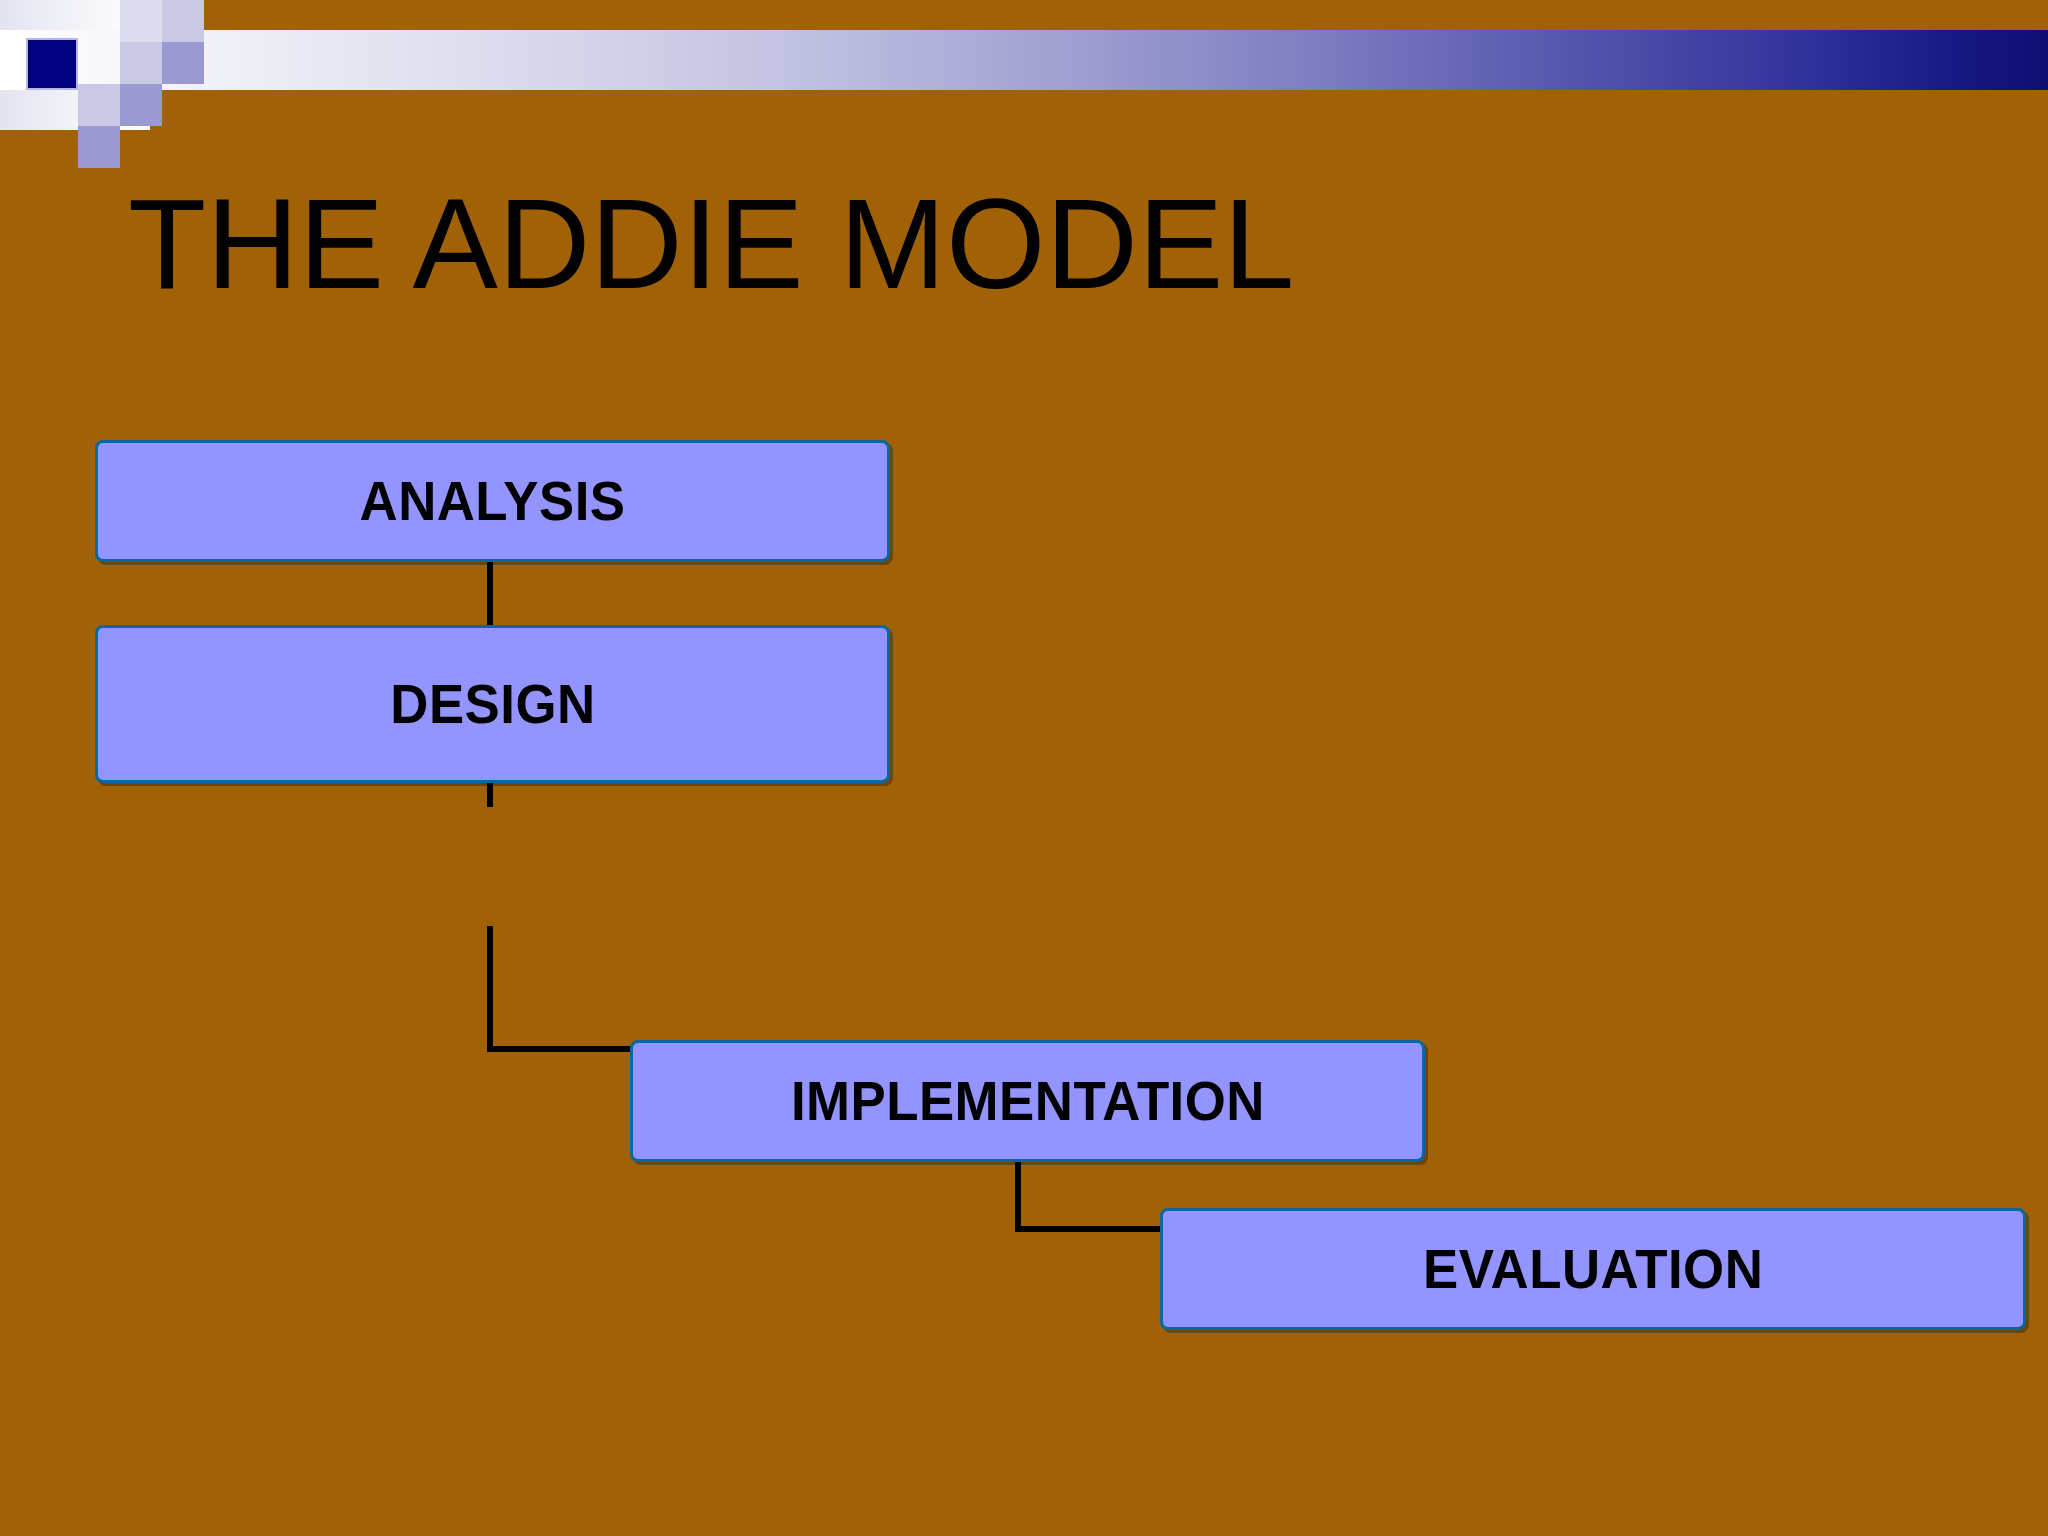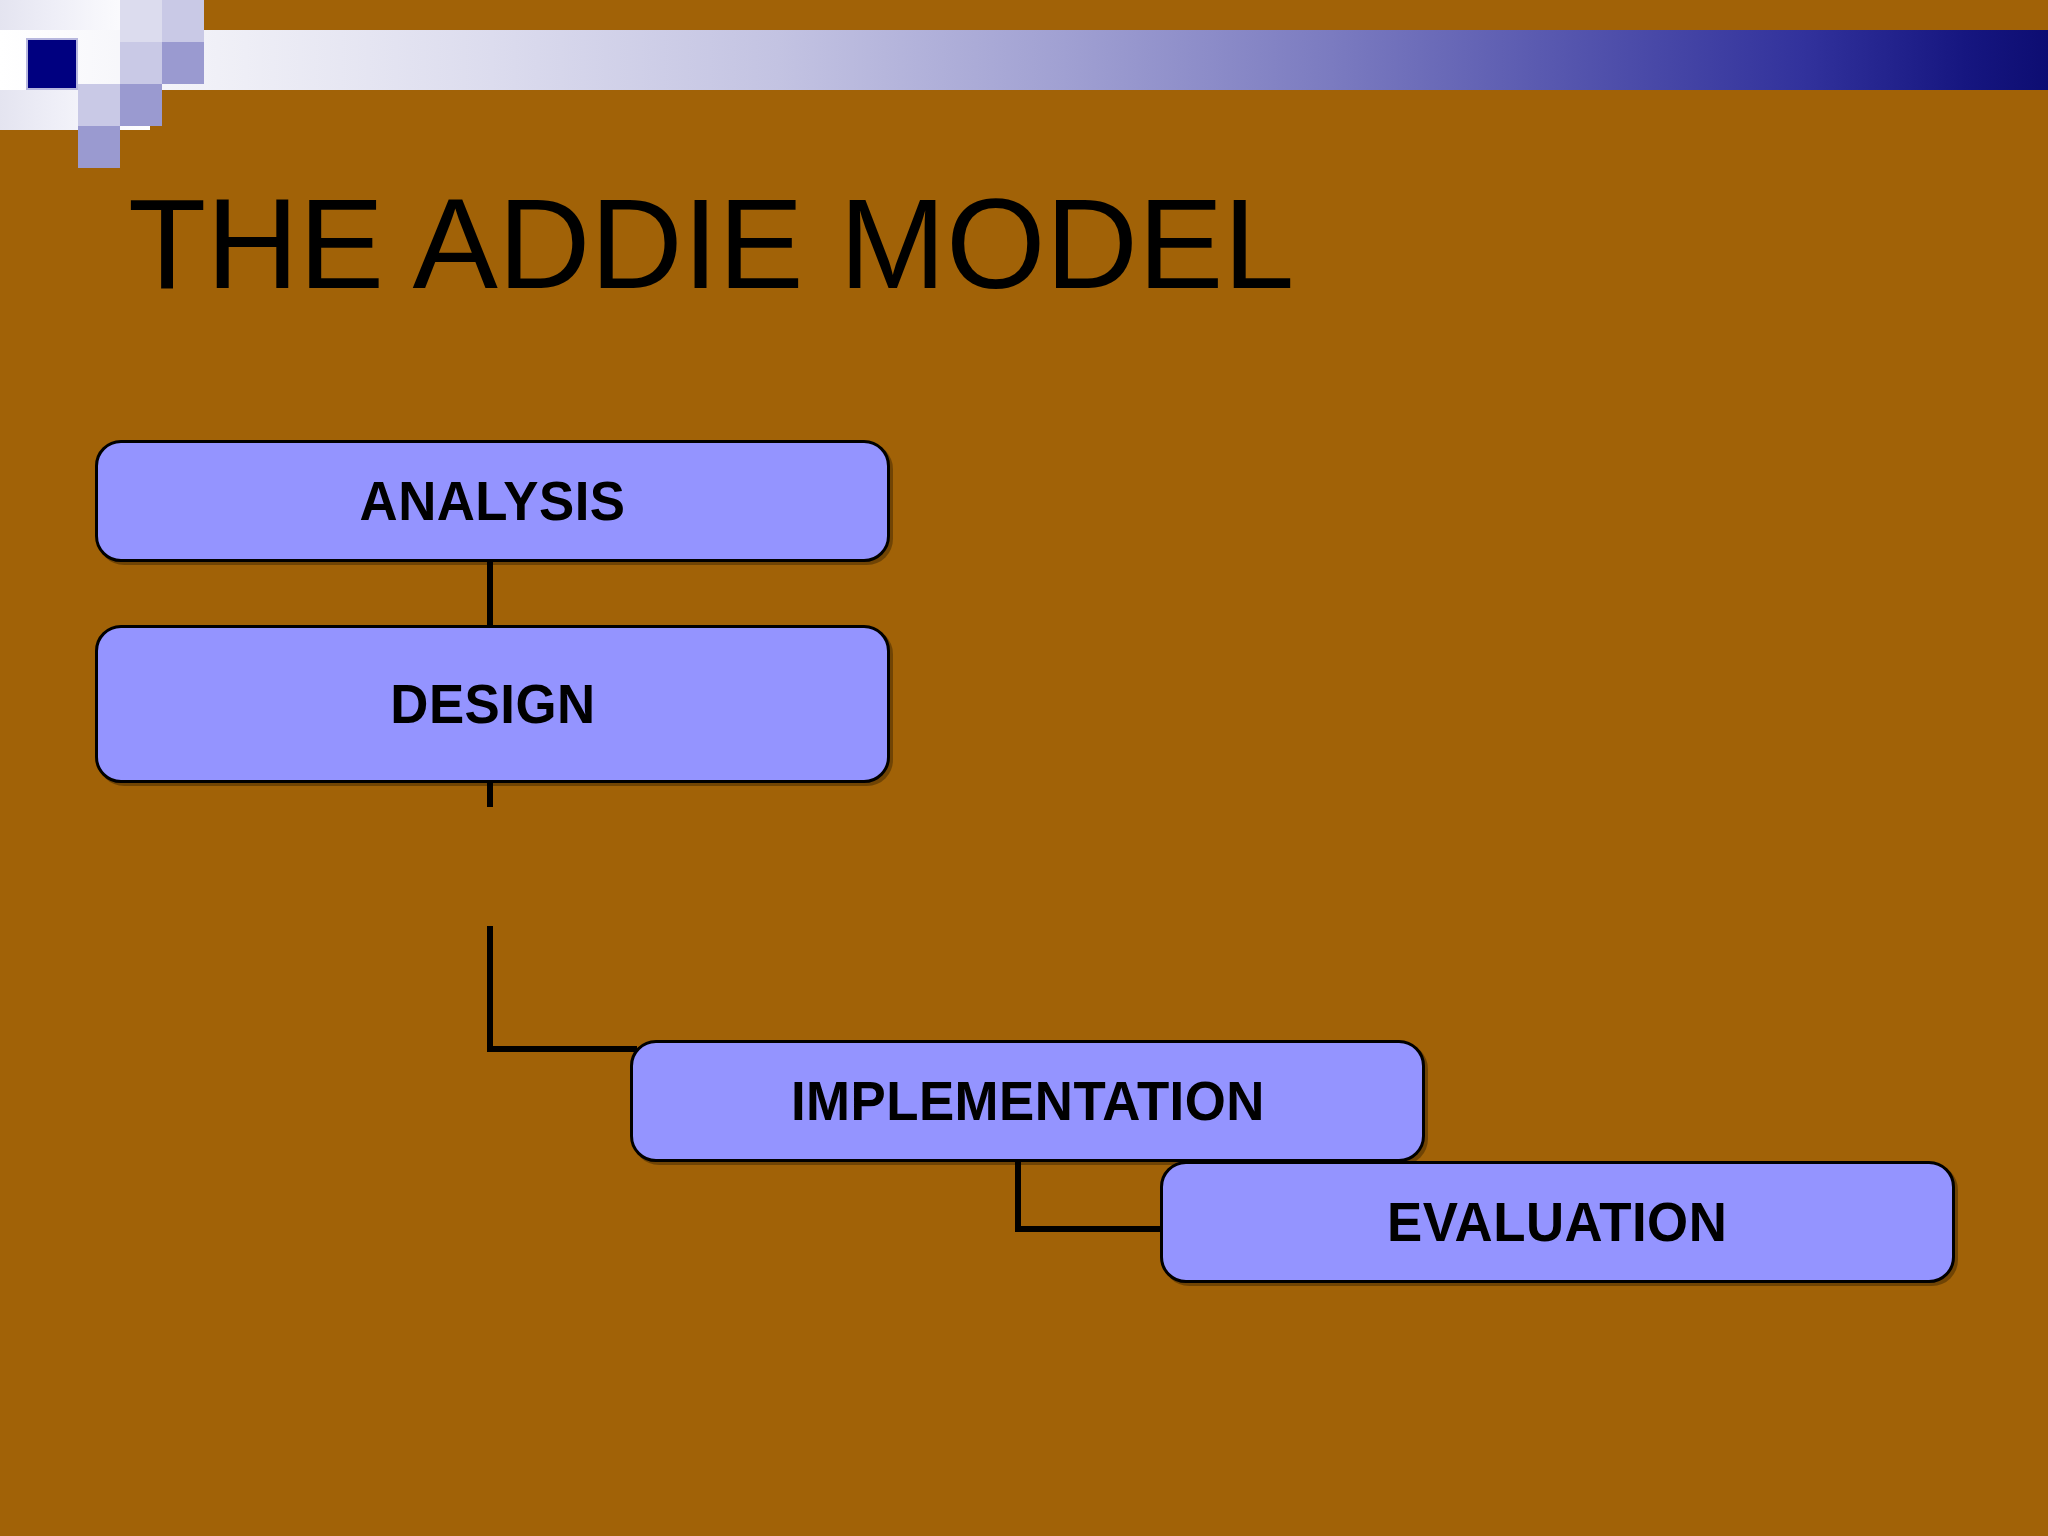--- a/index.html
+++ b/index.html
@@ -75,22 +75,22 @@
     letter-spacing: 0px;
     white-space: nowrap;
     font-family: "Liberation Sans", sans-serif;
   }
 
   
   .flow-box {
     position: absolute;
     box-sizing: border-box;
     background: #9494ff;
-    border: 3px solid #000000;
-    border-radius: 26px;
+    border: 3px solid #0369a1;
+    border-radius: 8px;
     display: flex;
     align-items: center;
     justify-content: center;
     box-shadow: 3px 3px 0 rgba(0,0,0,0.30);
   }
   .flow-box-label {
     font-family: "Liberation Sans", sans-serif;
     font-weight: bold;
     font-size: 55px;
     line-height: 1;
@@ -141,17 +141,17 @@
 
   <div class="flow-box" style="left:95px; top:625px; width:795px; height:158px;">
     <span class="flow-box-label">DESIGN</span>
   </div>
 
 
   <div class="flow-box" style="left:630px; top:1040px; width:795px; height:122px;">
     <span class="flow-box-label">IMPLEMENTATION</span>
   </div>
 
-  <div class="flow-box" style="left:1160px; top:1161px; width:795px; height:122px;">
+  <div class="flow-box" style="left:1160px; top:1208px; width:866px; height:122px;">
     <span class="flow-box-label">EVALUATION</span>
   </div>
 
 </div>
 
 </body></html>

